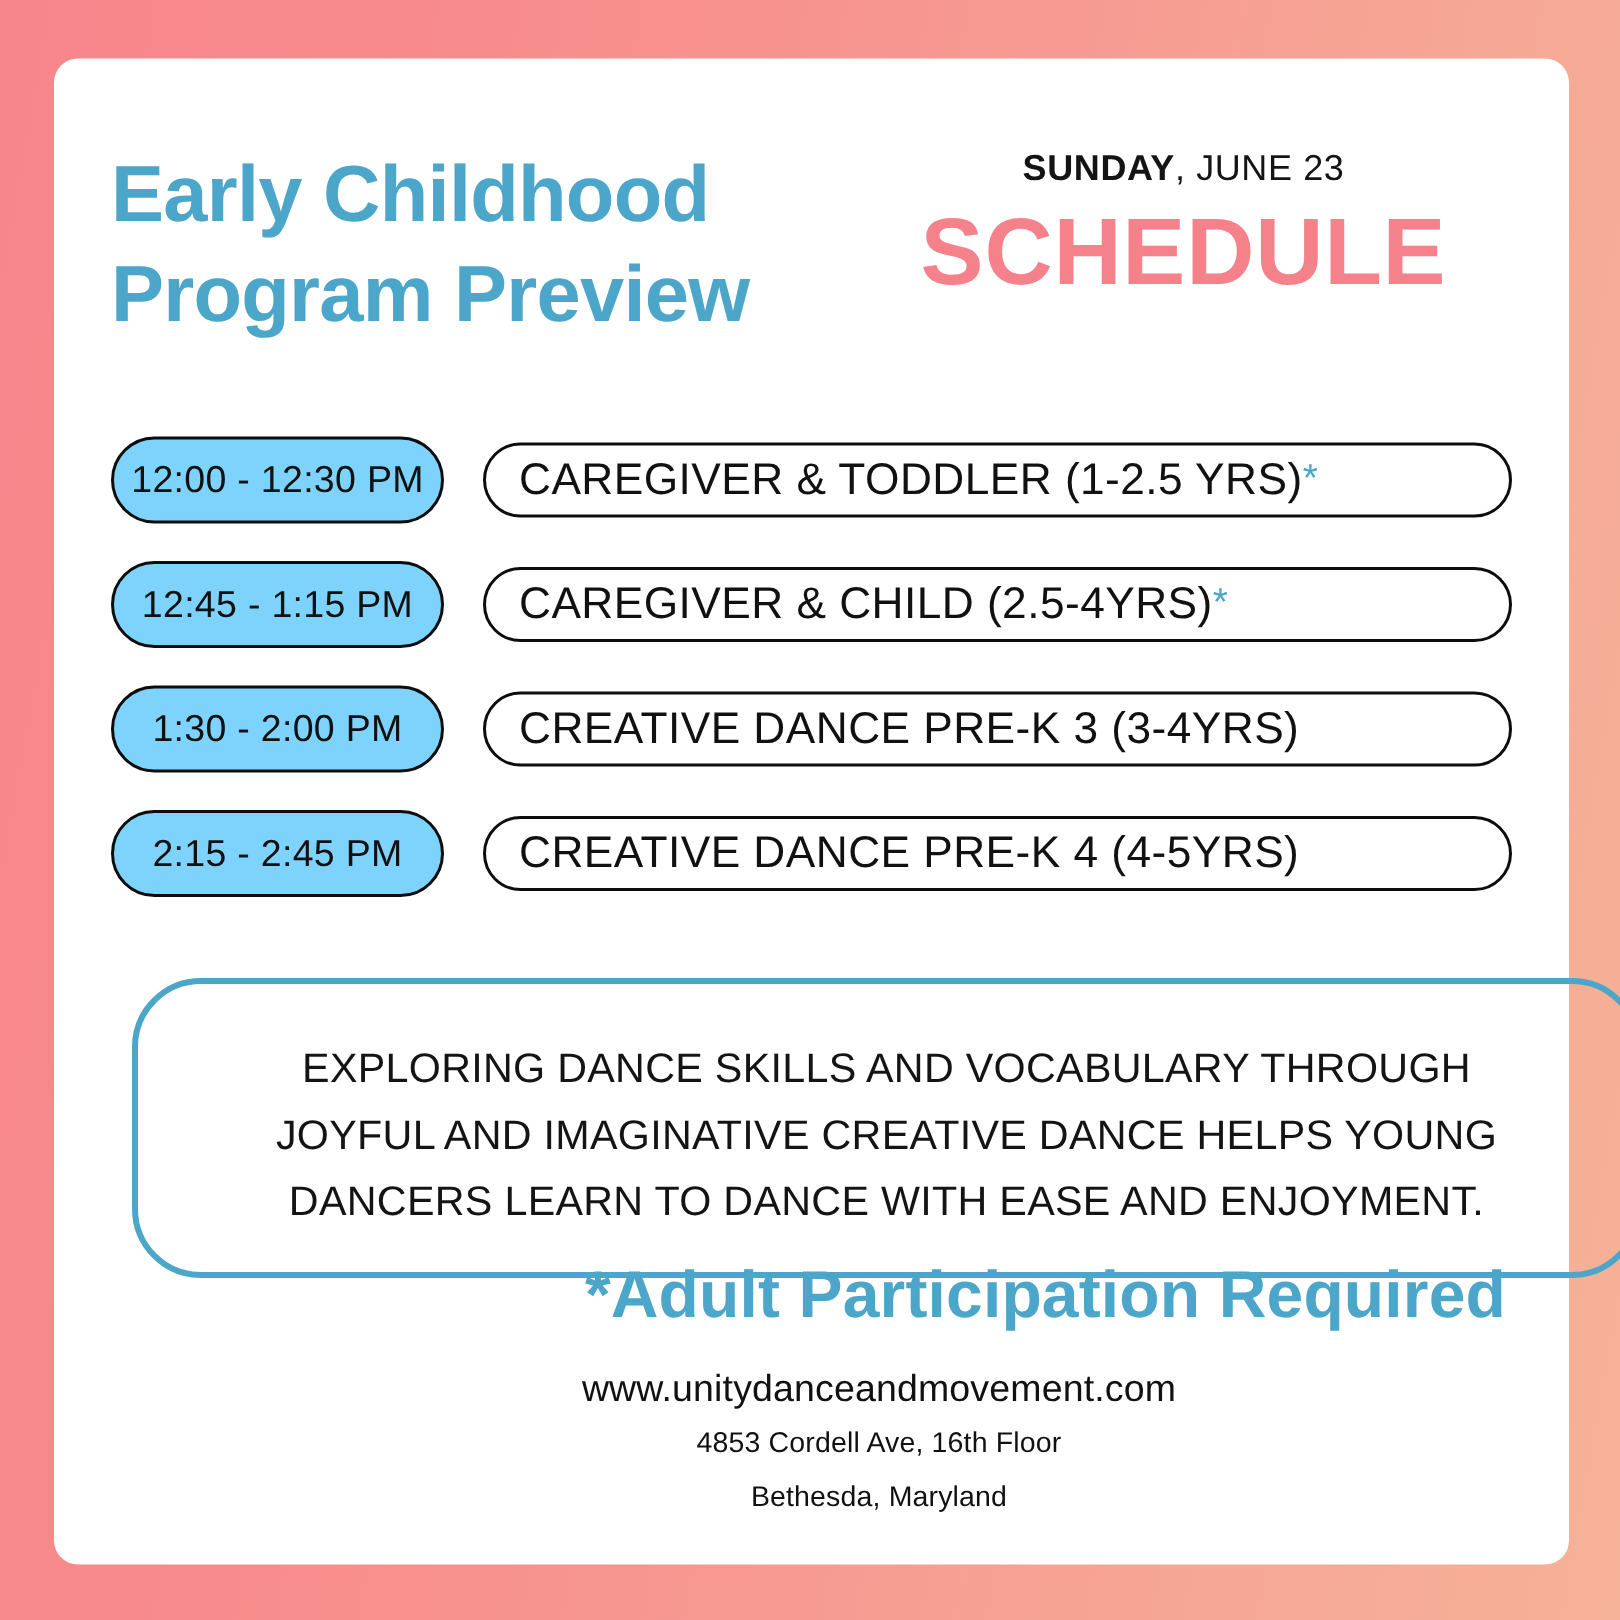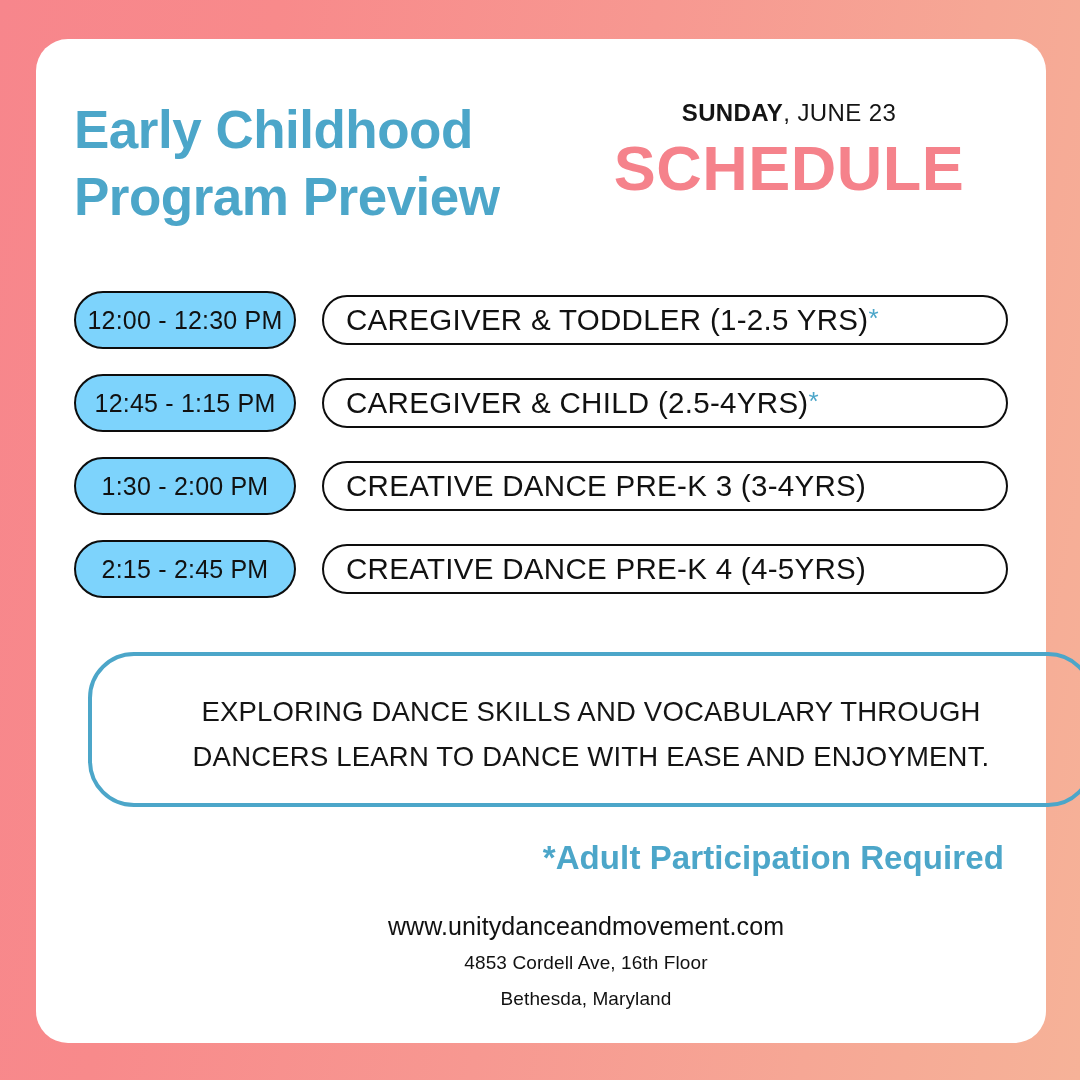--- a/index.html
+++ b/index.html
@@ -28,21 +28,21 @@
 
   
   .card {
     position: absolute;
     left: 36px;
     top: 39px;
     width: 1010px;
     height: 1004px;
     box-sizing: border-box;
     background: #ffffff;
-    border-radius: 32px;
+    border-radius: 16px;
     padding: 0;
   }
 
   
   .header {
     position: absolute;
     left: 0;
     top: 0;
     width: 100%;
     height: 210px;
@@ -167,21 +167,21 @@
     color: #141414;
     letter-spacing: 0.2px;
   }
 
   
   .adult-note {
     position: absolute;
     right: 42px;
     top: 800px;
     color: #4CA6C9;
-    font-size: 33px;
+    font-size: 44px;
     font-weight: bold;
     letter-spacing: 0.1px;
     white-space: nowrap;
   }
 
   
   .footer {
     position: absolute;
     left: 0;
     top: 872px;
@@ -259,20 +259,21 @@
         <div class="class-pill">
           <span class="label">CREATIVE DANCE PRE-K 4 (4-5YRS)</span>
             <span class="star"></span>
         </div>
       </div>
 
     </div>
 
     <div class="desc-box">
       <p>EXPLORING DANCE SKILLS AND VOCABULARY THROUGH</p>
+      <p>JOYFUL AND IMAGINATIVE CREATIVE DANCE HELPS YOUNG</p>
       <p>DANCERS LEARN TO DANCE WITH EASE AND ENJOYMENT.</p>
     </div>
 
     <div class="adult-note">*Adult Participation Required</div>
 
     <div class="footer">
       <div class="site">www.unitydanceandmovement.com</div>
       <div class="addr">4853 Cordell Ave, 16th Floor</div>
       <div class="addr">Bethesda, Maryland</div>
     </div>

